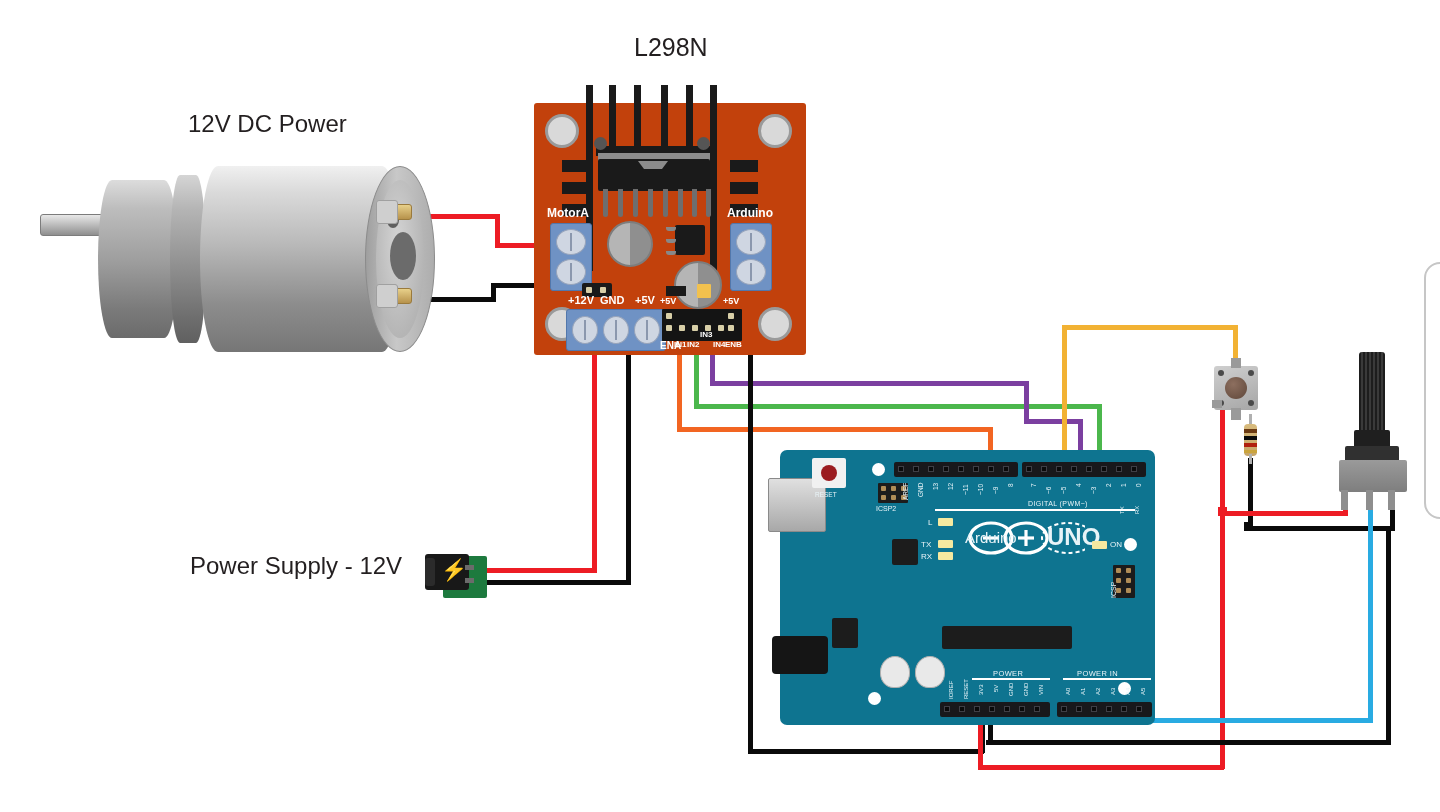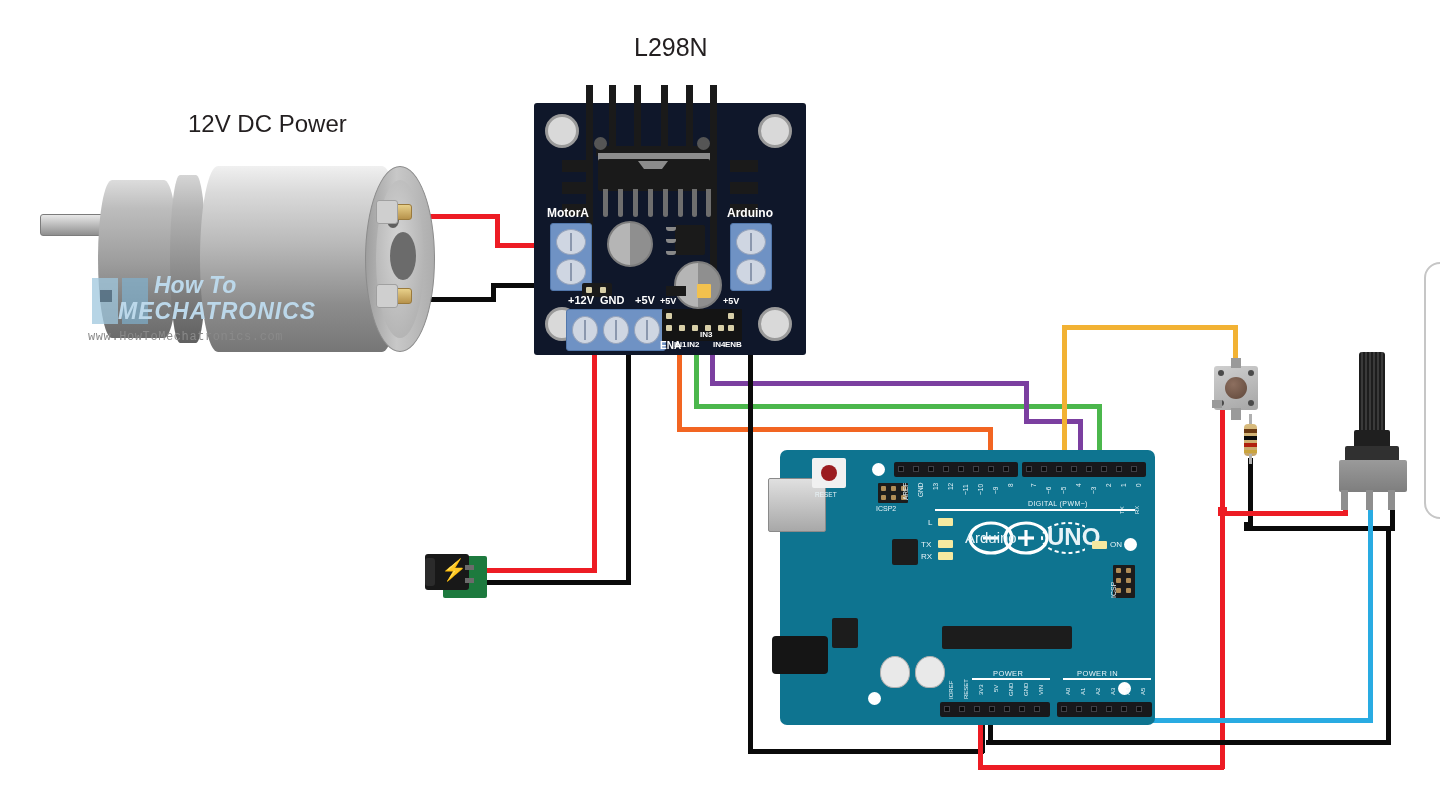--- a/index.html
+++ b/index.html
@@ -9,21 +9,21 @@
   .lbl{position:absolute;white-space:nowrap;}
 
   
   .w{position:absolute;}
   .wh{height:5px;}
   .wv{width:5px;}
   .dot{position:absolute;width:9px;height:9px;}
 
   
   #l298{position:absolute;left:534px;top:103px;width:272px;height:252px;
-        background:#0f172a;border-radius:3px;}
+        background:#c2410c;border-radius:3px;}
   .mh{position:absolute;width:34px;height:34px;border-radius:50%;
       background:#d9d9d9;border:3px solid #9a9a9a;box-sizing:border-box;}
   .blkpad{position:absolute;background:#1a1a1a;}
   .hsink{position:absolute;background:#1a1a1a;}
   .ic{position:absolute;background:#1a1a1a;border-radius:2px;}
   .icband{position:absolute;background:#8c8c8c;}
   .icpin{position:absolute;width:5px;background:#6e6e6e;border-radius:0 0 3px 3px;}
   .cap{position:absolute;border-radius:50%;background:
        linear-gradient(90deg,#b5b5b5 0 50%,#8f8f8f 50% 100%);border:2px solid #7d7d7d;box-sizing:border-box;}
   .term{position:absolute;background:#6f92c4;border-radius:3px;border:1px solid #5277ab;box-sizing:border-box;}
@@ -100,20 +100,21 @@
 </style>
 </head>
 <body>
 
 <div class="stage">
 
   <div class="lbl" style="left:634px;top:33px;font-size:25px;color:#231f20;">L298N</div>
 
   <div class="lbl" style="left:188px;top:110px;font-size:24px;color:#231f20;">12V DC Power</div>
 
+  <div class="lbl" style="left:190px;top:552px;font-size:24px;color:#231f20;">Power Supply - 12V</div>
 
   <div class="w wh" style="left:404px;top:214px;width:96px;background:#ed1c24;"></div>
   <div class="w wv" style="left:495px;top:214px;height:34px;background:#ed1c24;"></div>
   <div class="w wh" style="left:495px;top:243px;width:60px;background:#ed1c24;"></div>
 
   <div class="w wh" style="left:404px;top:297px;width:92px;background:#0a0a0a;"></div>
   <div class="w wv" style="left:491px;top:283px;height:19px;background:#0a0a0a;"></div>
   <div class="w wh" style="left:491px;top:283px;width:64px;background:#0a0a0a;"></div>
 
   <div class="w wv" style="left:592px;top:345px;height:228px;background:#ed1c24;"></div>
@@ -193,30 +194,20 @@
     <div style="position:absolute;left:340px;top:44px;width:32px;height:16px;border-radius:3px;
          background:linear-gradient(180deg,#e8d08a,#b7924b);border:1px solid #9a7a3c;box-sizing:border-box;"></div>
     <div style="position:absolute;left:340px;top:128px;width:32px;height:16px;border-radius:3px;
          background:linear-gradient(180deg,#e8d08a,#b7924b);border:1px solid #9a7a3c;box-sizing:border-box;"></div>
     <div style="position:absolute;left:336px;top:40px;width:22px;height:24px;border-radius:3px;
          background:#cfcfcf;border:1px solid #a0a0a0;box-sizing:border-box;"></div>
     <div style="position:absolute;left:336px;top:124px;width:22px;height:24px;border-radius:3px;
          background:#cfcfcf;border:1px solid #a0a0a0;box-sizing:border-box;"></div>
   </div>
 
-  <div id="wm">
-    <svg width="230" height="56" style="position:absolute;left:0;top:0;">
-      <rect x="4" y="6" width="26" height="46" fill="#9fc7de" opacity="0.75"></rect>
-      <rect x="34" y="6" width="26" height="46" fill="#7fb4d3" opacity="0.65"></rect>
-      <rect x="12" y="18" width="12" height="12" fill="#2a3f52" opacity="0.55"></rect>
-    </svg>
-    <div class="wmtxt" style="left:66px;top:0px;font-size:23px;">How To</div>
-    <div class="wmtxt" style="left:30px;top:26px;font-size:23px;letter-spacing:1px;">MECHATRONICS</div>
-    <div class="wmurl" style="left:0px;top:58px;font-size:12px;font-family:'Liberation Mono',monospace;">www.HowToMechatronics.com</div>
-  </div>
 
   <div id="l298">
 
     <div class="hsink" style="left:52px;top:-18px;width:7px;height:186px;"></div>
     <div class="hsink" style="left:75px;top:-18px;width:7px;height:80px;"></div>
     <div class="hsink" style="left:100px;top:-18px;width:7px;height:80px;"></div>
     <div class="hsink" style="left:127px;top:-18px;width:7px;height:80px;"></div>
     <div class="hsink" style="left:152px;top:-18px;width:7px;height:80px;"></div>
     <div class="hsink" style="left:176px;top:-18px;width:7px;height:186px;"></div>
     <div class="hsink" style="left:62px;top:43px;width:115px;height:10px;"></div>

